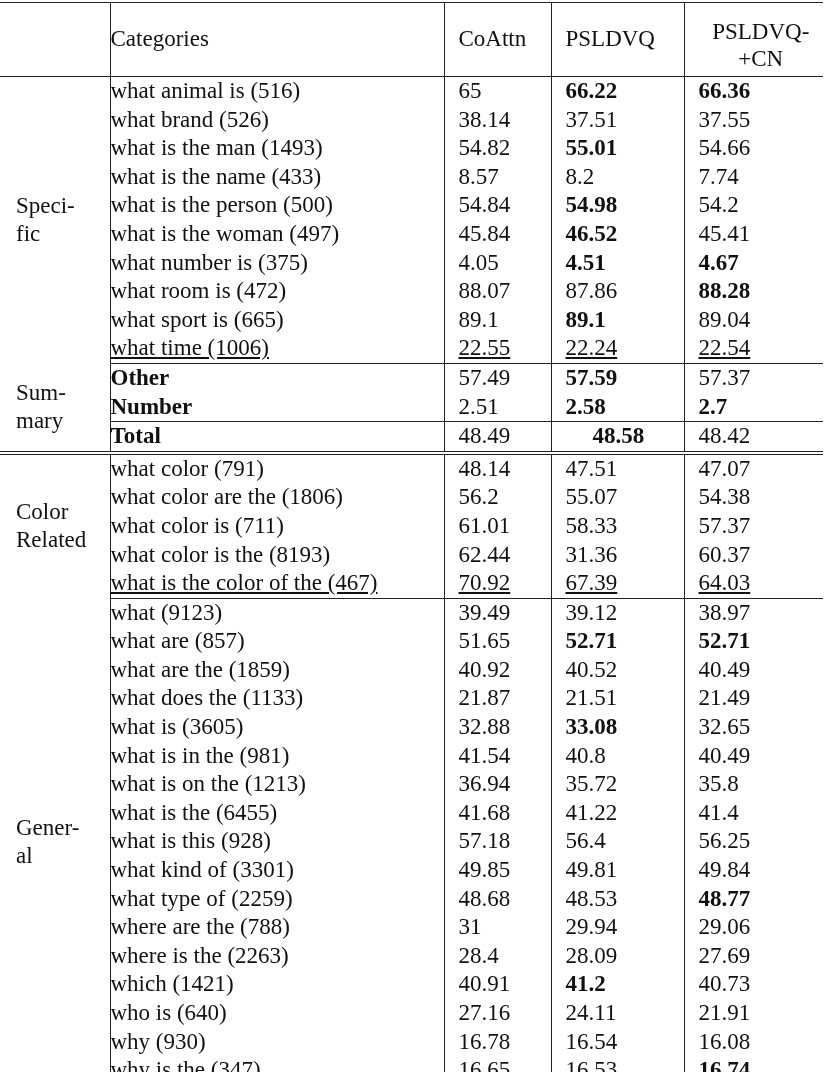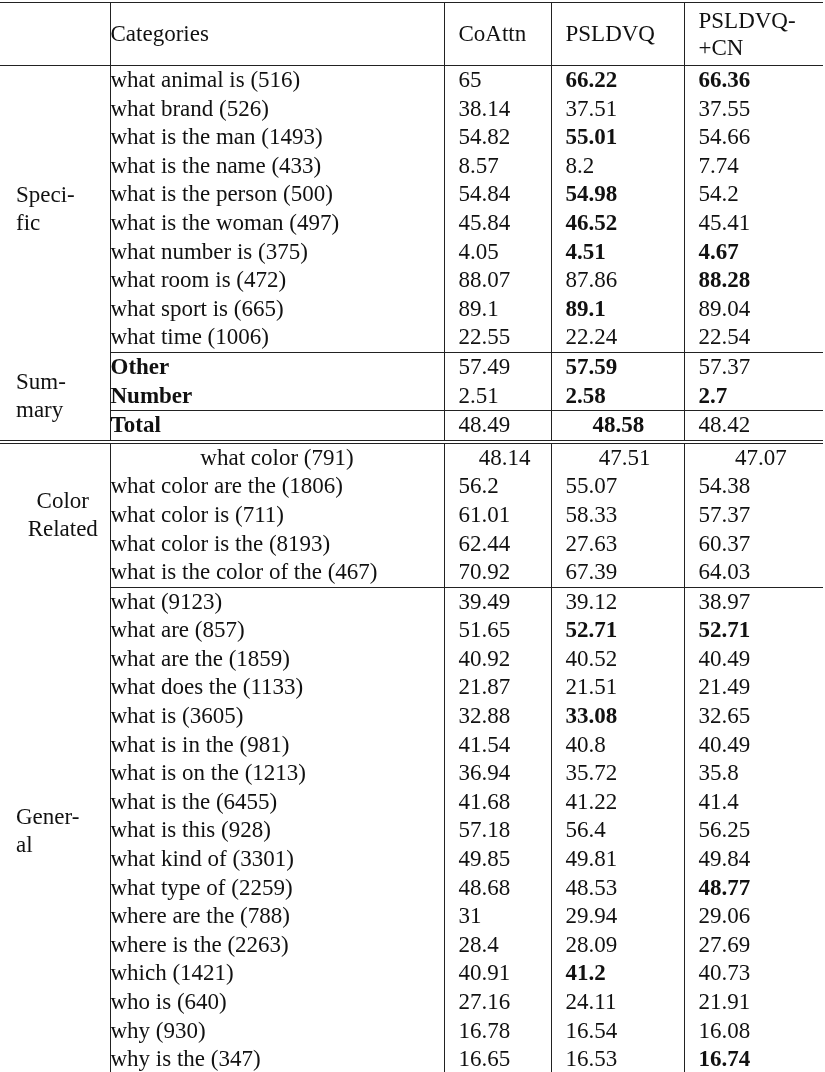--- a/index.html
+++ b/index.html
@@ -12,23 +12,23 @@
   col.c-cat { width: 334px; }
   col.c-a { width: 107px; }
   col.c-b { width: 133px; }
   col.c-c { width: 139px; }
   .vl { border-left: 1px solid #222; }
   .pl { }
   .pl2 { padding-left: 14px; }
   .grp { padding-left: 16px; vertical-align: middle; line-height: 28px; }
   thead tr { border-top: 1.5px solid #222; border-bottom: 1.5px solid #222; }
   thead th { height: 58px; vertical-align: middle; }
-  thead th.two { vertical-align: top; line-height: 27px; padding-top: 4px; }
-  tr.sec-end td { border-bottom: 1px solid #222; }
-  tr.double-top td { border-top: 4px double #222; text-align: center; }
+  thead th.two { vertical-align: top; line-height: 27px; padding-top: 15px; text-align: center; }
+  tr.sec-end td { border-bottom: 1px solid #222; text-decoration: underline; }
+  tr.double-top td { border-top: 4px double #222; }
   tr.bottom td { border-bottom: 1.5px solid #222; margin-left: 13px; }
   td.total-line { border-top: 1px solid #222; }
   b { font-weight: bold; }
 </style>
 </head>
 <body>
 
 <table>
   <colgroup>
     <col class="c-group">
@@ -154,21 +154,21 @@
       </tr>
       <tr>
         <td class="vl pl"><span>what color is (711)</span></td>
         <td class="vl pl2"><span>61.01</span></td>
         <td class="vl pl2"><span>58.33</span></td>
         <td class="vl pl2"><span>57.37</span></td>
       </tr>
       <tr>
         <td class="vl pl"><span>what color is the (8193)</span></td>
         <td class="vl pl2"><span>62.44</span></td>
-        <td class="vl pl2"><span>27.63</span></td>
+        <td class="vl pl2"><span>31.36</span></td>
         <td class="vl pl2"><span>60.37</span></td>
       </tr>
       <tr class="sec-end">
         <td class="vl pl"><span>what is the color of the (467)</span></td>
         <td class="vl pl2"><span>70.92</span></td>
         <td class="vl pl2"><span>67.39</span></td>
         <td class="vl pl2"><span>64.03</span></td>
       </tr>
       <tr>
         <td rowspan="17" class="grp">

